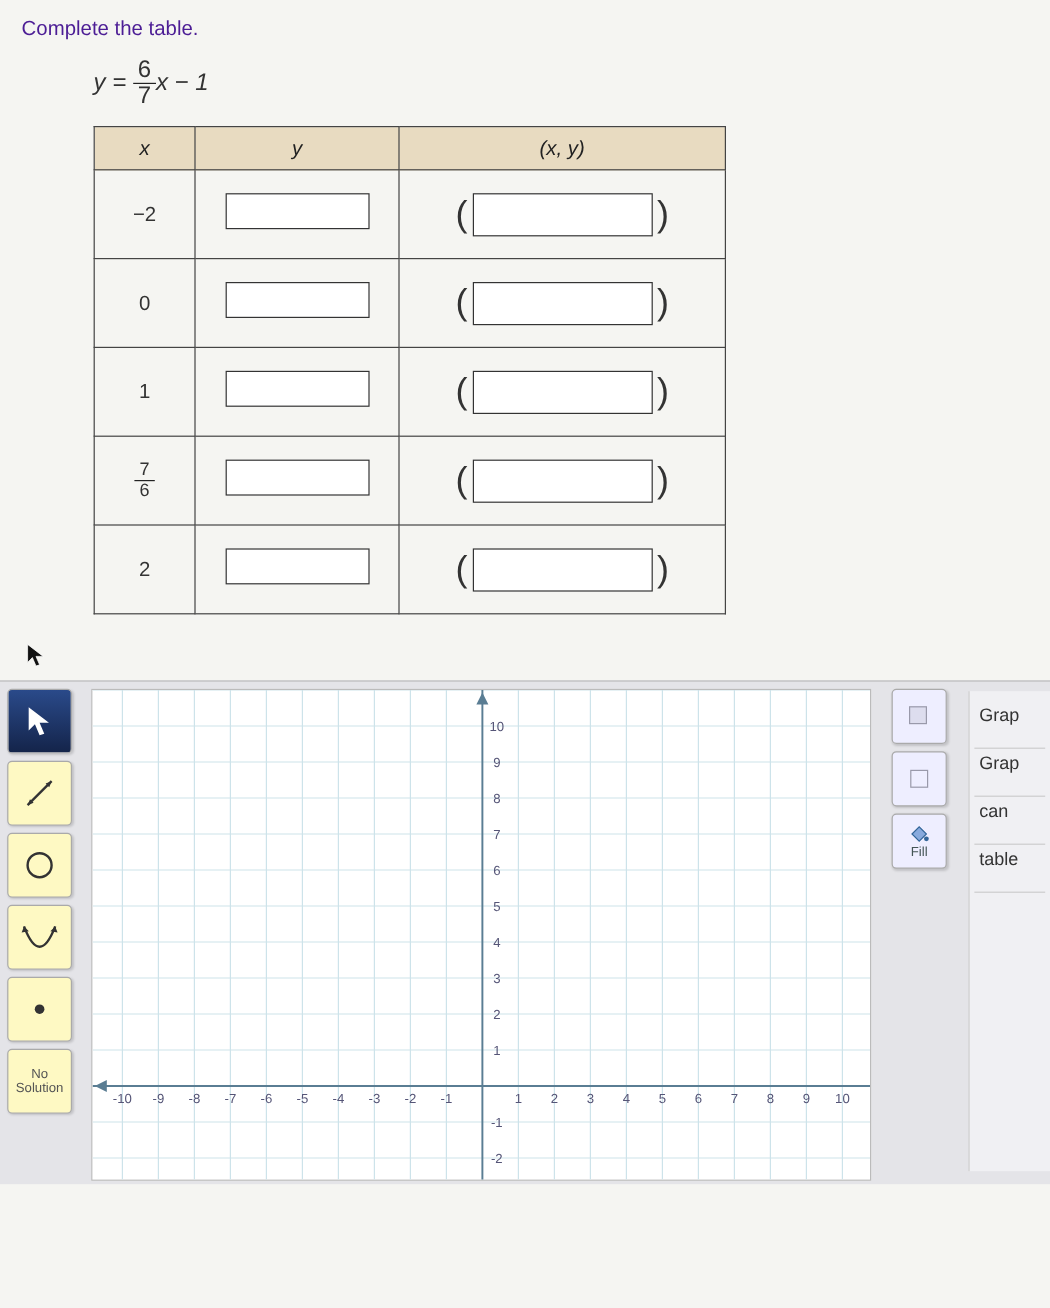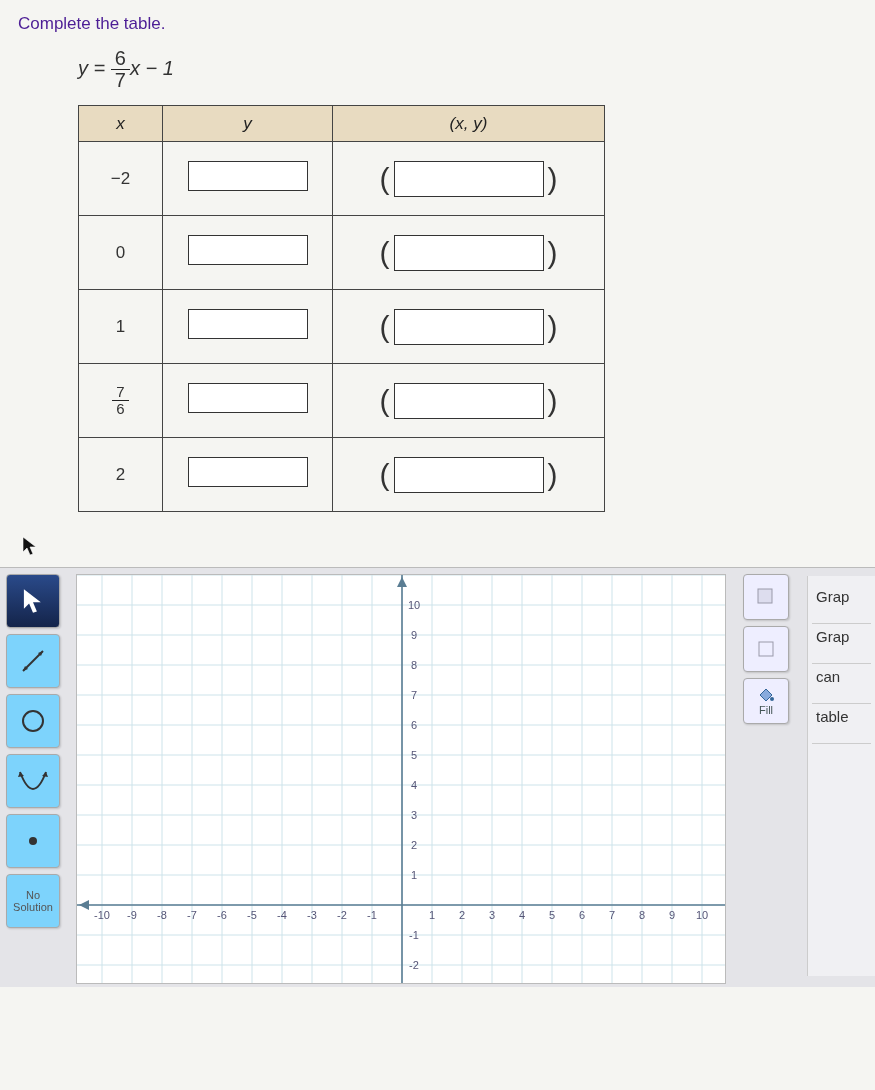--- a/index.html
+++ b/index.html
@@ -97,21 +97,21 @@
   }
   .toolcol {
     width: 60px;
     display:flex;
     flex-direction:column;
     gap:6px;
     margin-right:10px;
   }
   .toolbtn {
     width:54px; height:54px;
-    background: #7dd3fc;
+    background: #fef9c3;
     border:1px solid #aaa;
     border-radius:4px;
     box-shadow: 1px 1px 2px rgba(0,0,0,0.15);
     display:flex;align-items:center;justify-content:center;
     font-size:12px;color:#444;
     cursor:pointer;
   }
   .toolbtn.active {
     background: linear-gradient(#2a4a8a,#14244a);
   }

